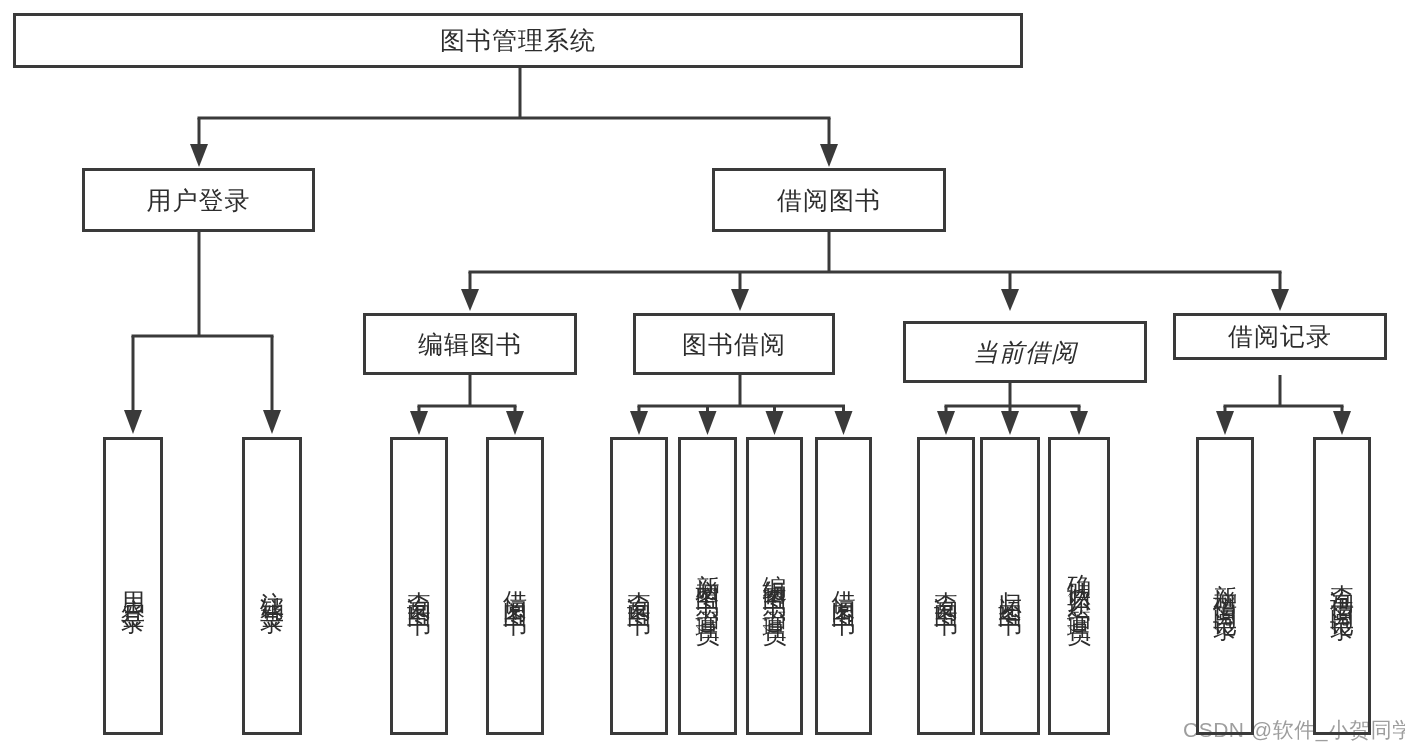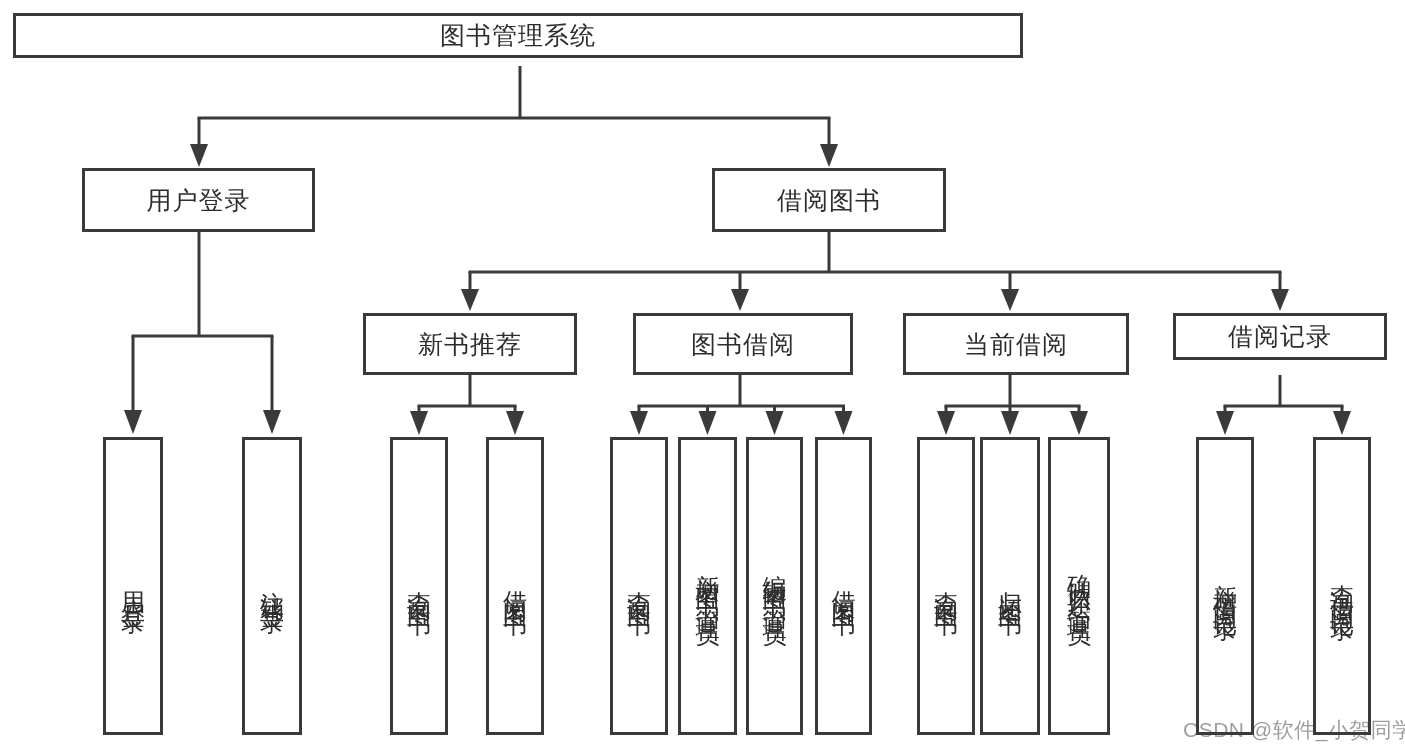--- a/index.html
+++ b/index.html
@@ -13,26 +13,26 @@
   .node{
     position:absolute;box-sizing:border-box;border:3px solid #3a3a3a;background:#ffffff;
     display:flex;align-items:center;justify-content:center;color:#2d2d2d;
   }
   .h{font-size:25px;letter-spacing:1px;white-space:nowrap;}
   .v{
     writing-mode:vertical-rl;text-orientation:mixed;
     font-size:24px;line-height:1;letter-spacing:7px;white-space:nowrap;
   }
   
-  .n-root{left:13px;top:13px;width:1010px;height:45px;}
+  .n-root{left:13px;top:13px;width:1010px;height:55px;}
   .n-user-login{left:82px;top:168px;width:233px;height:64px;}
   .n-book-mgmt{left:712px;top:168px;width:234px;height:64px;}
   .n-new-book-rec{left:363px;top:313px;width:214px;height:62px;}
-  .n-book-borrow{left:633px;top:313px;width:220px;height:62px;}
-  .n-current-borrow{left:903px;top:313px;width:226px;height:62px;}
+  .n-book-borrow{left:633px;top:313px;width:202px;height:62px;}
+  .n-current-borrow{left:903px;top:321px;width:244px;height:62px;font-style:italic;}
   .n-borrow-records{left:1173px;top:313px;width:214px;height:47px;}
   .leaf{top:437px;height:298px;}
   .n-l1{left:103px;width:60px;}
   .n-l2{left:242px;width:60px;}
   .n-l3{left:390px;width:58px;}
   .n-l4{left:486px;width:58px;}
   .n-l5{left:610px;width:58px;}
   .n-l6{left:678px;width:59px;}
   .n-l7{left:746px;width:57px;}
   .n-l8{left:815px;width:57px;}
@@ -118,21 +118,21 @@
       <polygon points="1216,411 1234,411 1225,435"></polygon>
       <polygon points="1333,411 1351,411 1342,435"></polygon>
     </g>
   </svg>
 
   <div class="node h n-root">图书管理系统</div>
 
   <div class="node h n-user-login">用户登录</div>
   <div class="node h n-book-mgmt">借阅图书</div>
 
-  <div class="node h n-new-book-rec">新书推荐</div>
+  <div class="node h n-new-book-rec">编辑图书</div>
   <div class="node h n-book-borrow">图书借阅</div>
   <div class="node h n-current-borrow">当前借阅</div>
   <div class="node h n-borrow-records">借阅记录</div>
 
   <div class="node v leaf n-l1">用户登录</div>
   <div class="node v leaf n-l2">注销登录</div>
   <div class="node v leaf n-l3">查询图书</div>
   <div class="node v leaf n-l4">借阅图书</div>
   <div class="node v leaf n-l5">查询图书</div>
   <div class="node v leaf n-l6">新增图书（管理员）</div>

